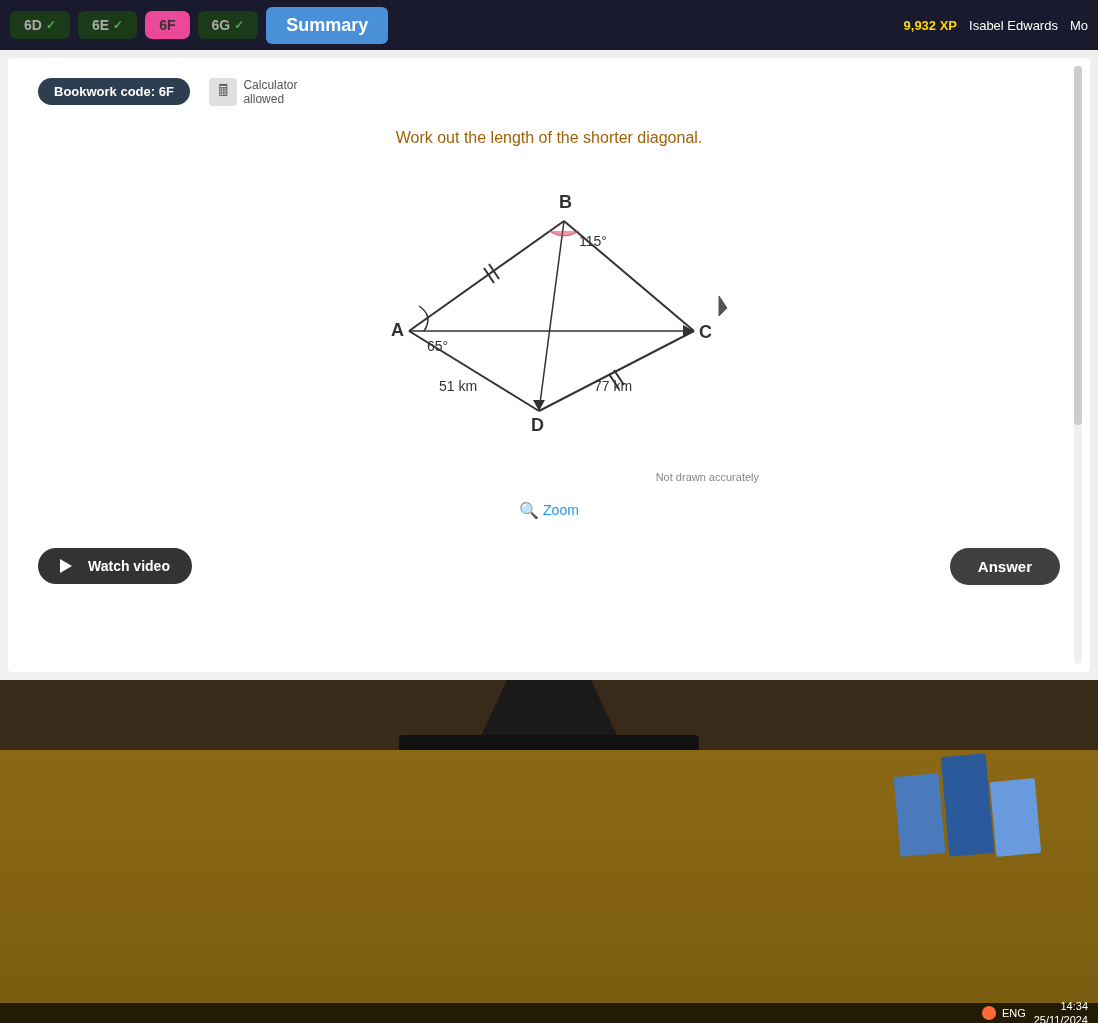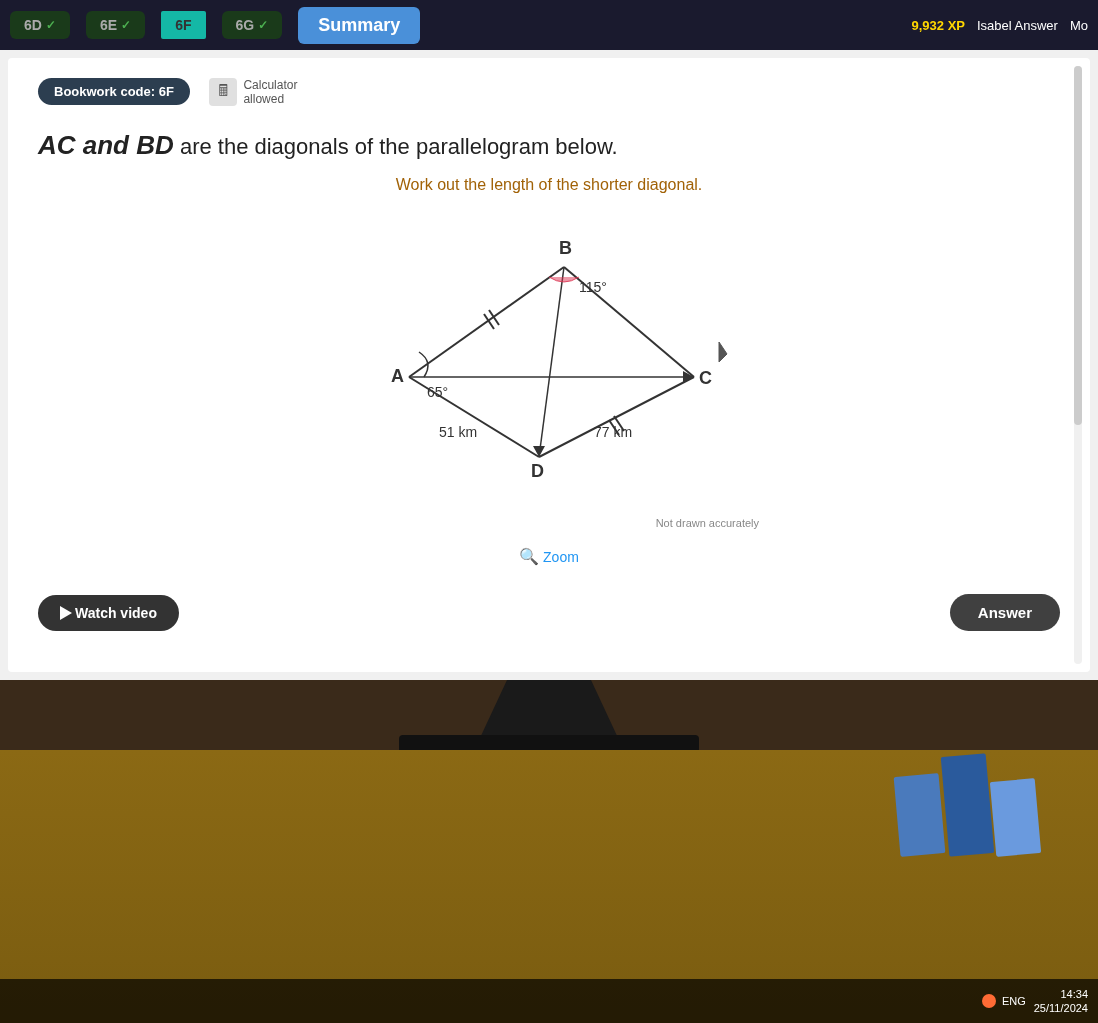--- a/index.html
+++ b/index.html
@@ -24,21 +24,21 @@
       flex-direction: column;
     }
 
     
     .top-nav {
       background: #1a1a2e;
       height: 50px;
       display: flex;
       align-items: center;
       padding: 0 10px;
-      gap: 16px;
+      gap: 8px;
       position: relative;
       text-align: center;
     }
 
     .nav-tab {
       padding: 6px 14px;
       border-radius: 6px;
       font-size: 14px;
       font-weight: bold;
       color: white;
@@ -52,24 +52,24 @@
       background: #1a3a1a;
       color: #aaa;
     }
 
     .nav-tab .check {
       color: #4caf50;
       font-size: 12px;
     }
 
     .nav-tab-current {
-      background: #14b8a6;
+      background: #ec4899;
       color: #333;
       padding: 6px 14px;
-      border-radius: 2px;
+      border-radius: 7px;
       font-size: 14px;
       font-weight: bold;
     }
 
     .summary-tab {
       background: #4a90d9;
       color: white;
       padding: 8px 20px;
       border-radius: 6px;
       font-size: 18px;
@@ -199,21 +199,21 @@
       background: #333;
       color: white;
       border: none;
       padding: 10px 22px;
       border-radius: 25px;
       font-size: 14px;
       font-weight: bold;
       cursor: pointer;
       display: flex;
       align-items: center;
-      gap: 3px;
+      gap: 16px;
     }
 
     .watch-video-btn .play-icon {
       width: 0;
       height: 0;
       border-top: 7px solid transparent;
       border-bottom: 7px solid transparent;
       border-left: 12px solid white;
     }
 
@@ -279,21 +279,21 @@
       height: 273px;
       background: linear-gradient(180deg, #8B6914 0%, #7a5c10 100%);
     }
 
     
     .taskbar {
       position: absolute;
       bottom: 0;
       left: 0;
       width: 1098px;
-      height: 44px;
+      height: 20px;
       background: rgba(0,0,0,0.7);
       display: flex;
       align-items: center;
       justify-content: flex-end;
       padding: 0 10px;
       gap: 8px;
     }
 
     .taskbar-item {
       color: white;
@@ -363,41 +363,38 @@
     </div>
     <div class="nav-tab completed">
       <span>6G</span>
       <span class="check">✓</span>
     </div>
     <div class="summary-tab">
       <span>Summary</span>
     </div>
     <div class="nav-right">
       <span class="xp-badge">9,932 XP</span>
-      <span>Isabel Answer</span>
+      <span>Isabel Edwards</span>
       <span>Mo</span>
     </div>
   </div>
 
   <div class="content">
 
     <div>
       <span class="bookwork-code">Bookwork code: 6F</span>
       <span class="calculator-info">
         <span class="calc-icon">🖩</span>
         <span>
           <span>Calculator</span><br>
           <span>allowed</span>
         </span>
       </span>
     </div>
 
-    <div class="question-text">
-      <strong>AC and BD</strong><span> are the diagonals of the parallelogram below.</span>
-    </div>
 
     <div class="sub-text">
       <span>Work out the length of the shorter diagonal.</span><br>
     </div>
 
     <div class="diagram-container">
       <svg class="diagram-svg" viewBox="0 0 420 270">
 
         <line x1="70" y1="155" x2="225" y2="45" stroke="#333" stroke-width="2"></line>
         <line x1="225" y1="45" x2="355" y2="155" stroke="#333" stroke-width="2"></line>

